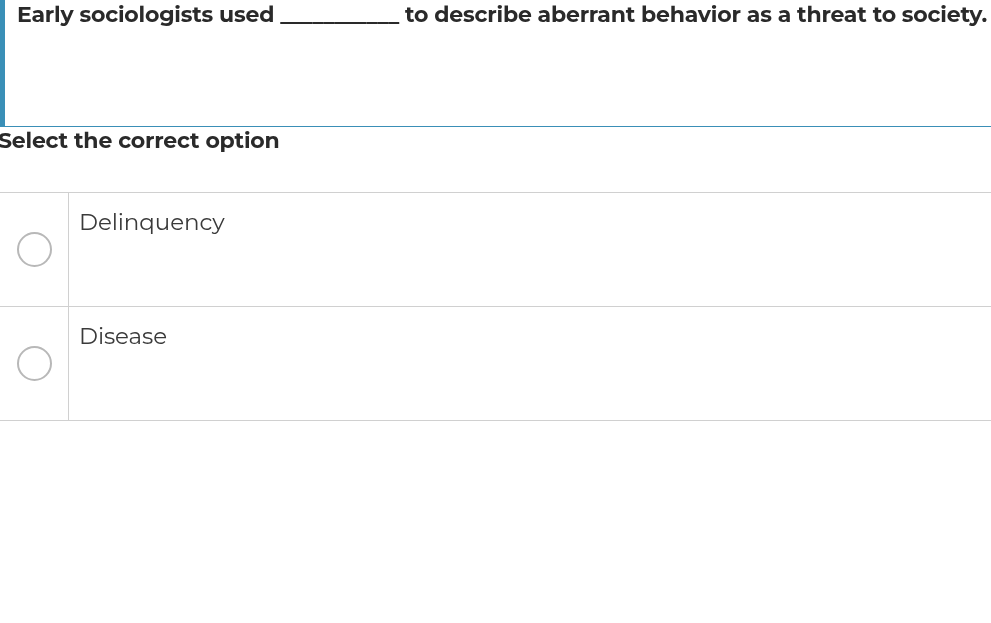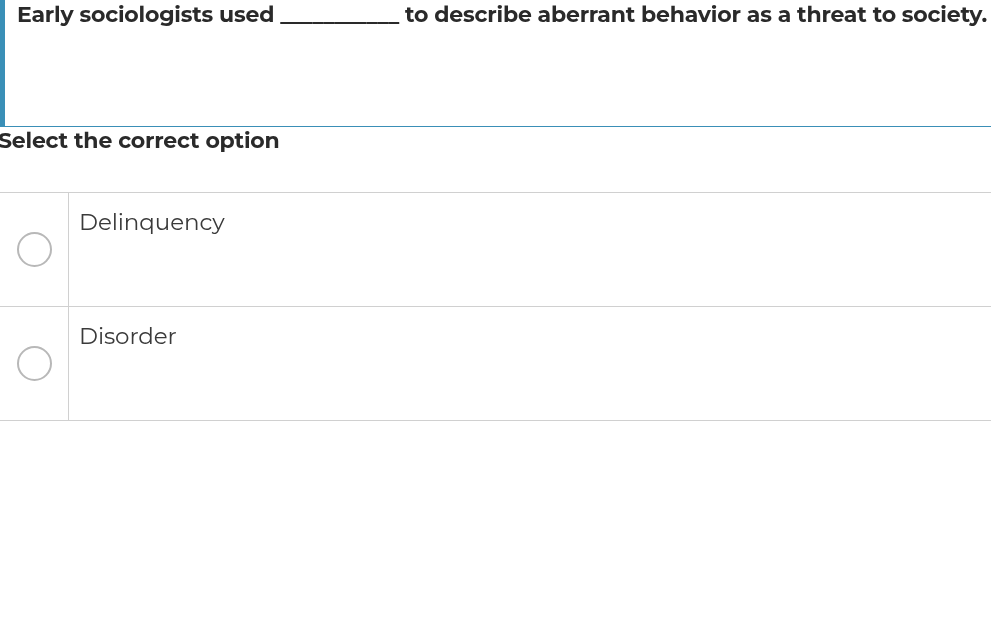--- a/index.html
+++ b/index.html
@@ -88,16 +88,16 @@
     </div>
     <div class="option-text-cell">
       <div class="option-text">Delinquency</div>
     </div>
   </div>
   <div class="option-row">
     <div class="radio-cell">
       <div class="radio-circle"></div>
     </div>
     <div class="option-text-cell">
-      <div class="option-text">Disorder</div>
+      <div class="option-text">Disease</div>
     </div>
   </div>
 </div>
 
 </body></html>

